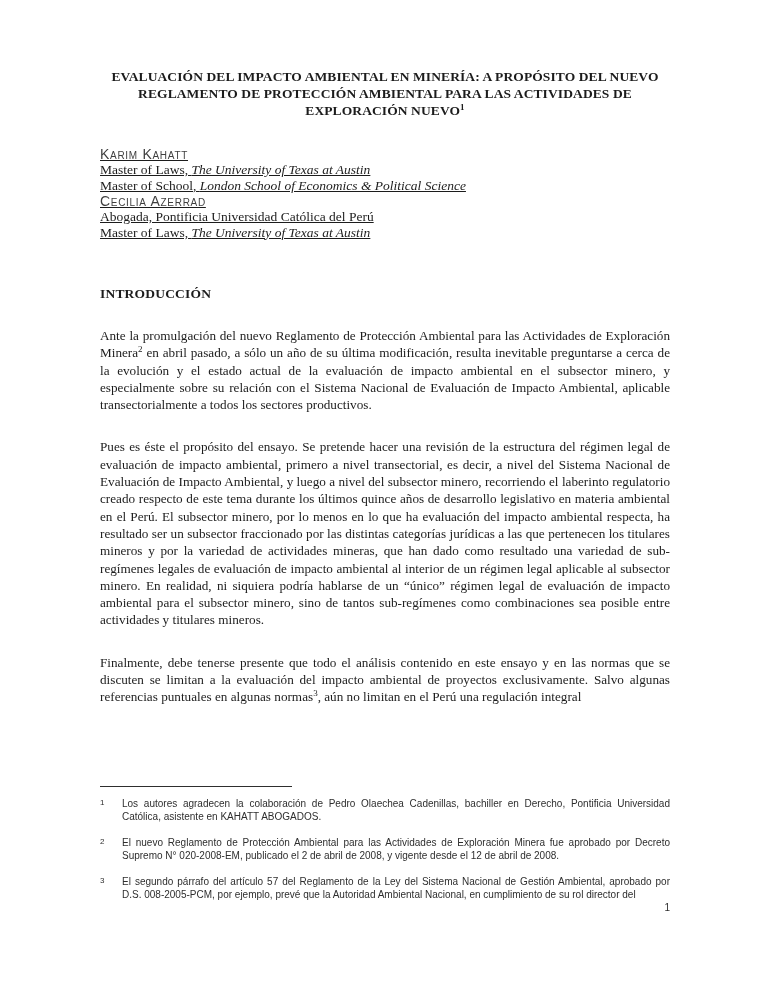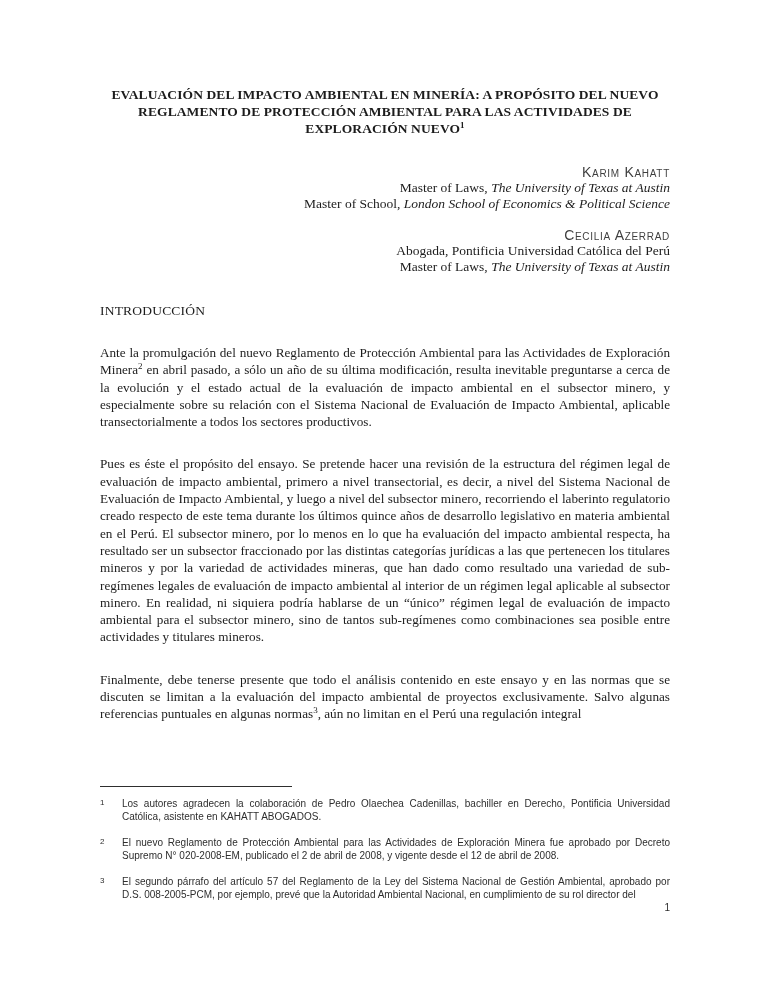--- a/index.html
+++ b/index.html
@@ -9,45 +9,45 @@
     background: #ffffff;
     position: relative;
     box-sizing: border-box;
     padding: 0 98px 0 100px;
     overflow: hidden;
     color: #1c1c1c;
     font-family: "Liberation Serif", serif;
   }
   .title {
     margin: 0;
-    padding-top: 86px;
+    padding-top: 68px;
     font-size: 13.5px;
     line-height: 17px;
     font-weight: 700;
     text-align: center;
     letter-spacing: 0.1px;
     font-family: "Liberation Serif", serif;
   }
   .title sup, .para sup { font-size: 9px; vertical-align: super; line-height: 0; }
-  .authors { text-align: right; font-size: 13.5px; line-height: 15.5px; }
+  .authors { text-align: left; font-size: 13.5px; line-height: 15.5px; text-decoration: underline; }
   .author-1 { margin-top: 27px; }
-  .author-2 { margin-top: 16px; }
+  .author-2 { }
   .author-name {
     font-family: "Liberation Sans", sans-serif;
     font-variant: small-caps;
     font-size: 14px;
     letter-spacing: 0.7px;
     color: #3f3f3f;
     line-height: 16px;
   }
   .author-line em { font-style: italic; }
   .section-heading {
-    margin: 29px 0 0 0;
+    margin: 46px 0 0 0;
     font-size: 13.5px;
-    font-weight: 400;
+    font-weight: 700;
     letter-spacing: 0.2px;
   }
   .para {
     margin: 25px 0 0 0;
     text-align: justify;
     font-size: 13.2px;
     line-height: 17.3px;
   }
   .footnotes {
     position: absolute;

